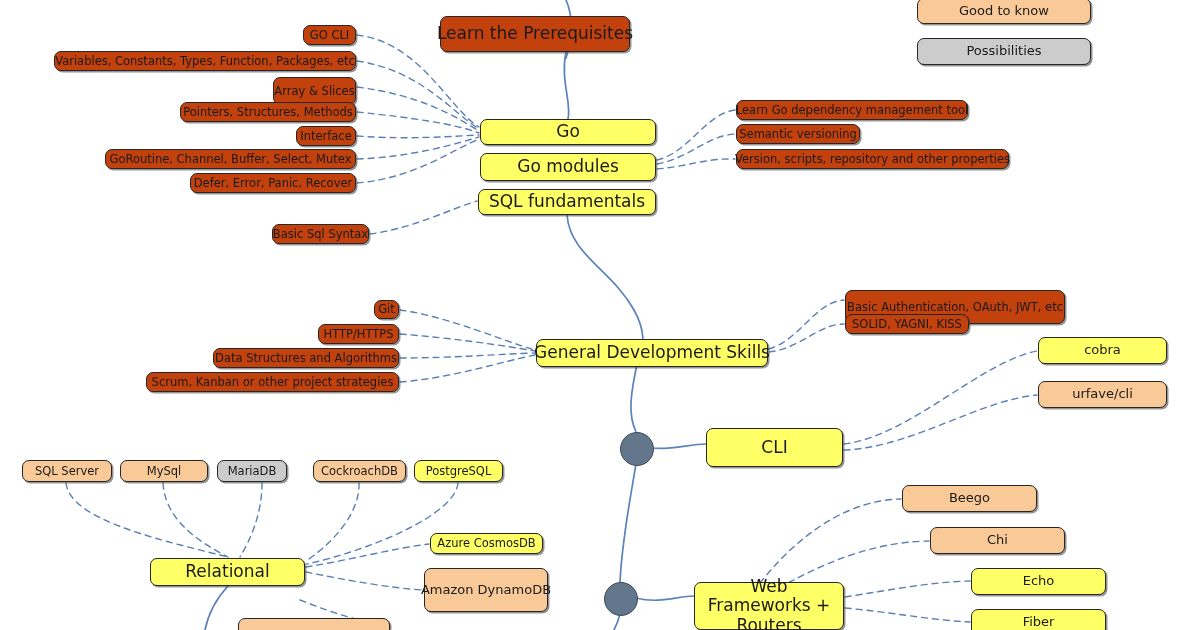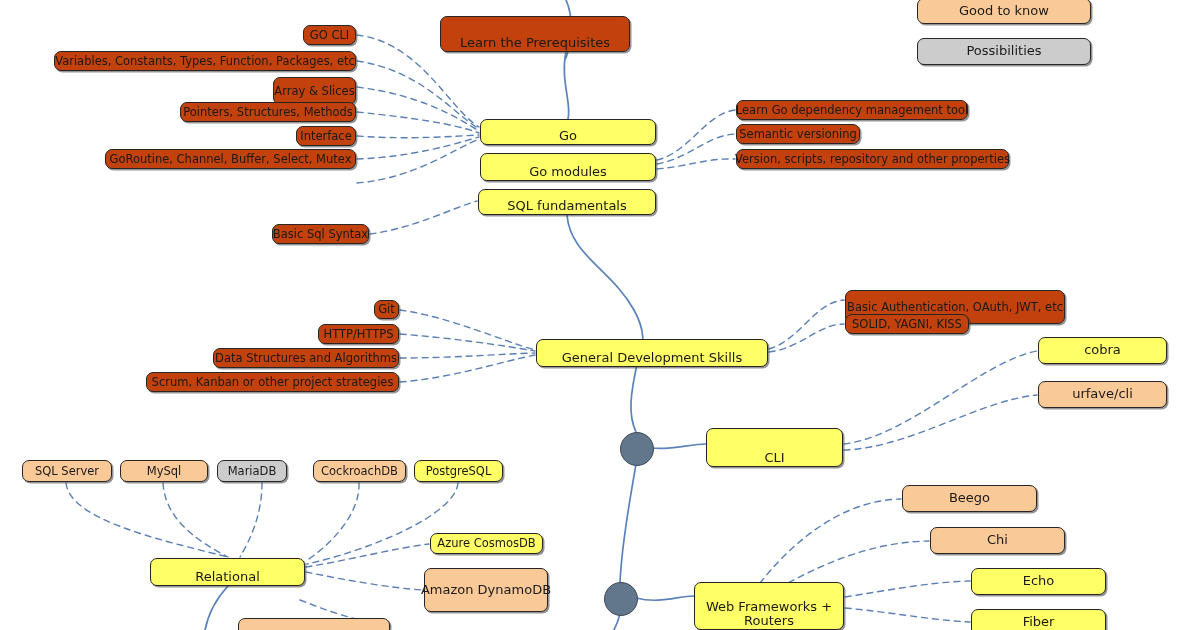--- a/index.html
+++ b/index.html
@@ -40,21 +40,21 @@
     padding: 0 5px;
     white-space: nowrap;
   }
   .node.wrap { white-space: normal; }
   .n-pale   { background: #c2410c; }
   .n-yellow { background: #ffff66; }
   .n-orange { background: #fac998; }
   .n-gray   { background: #cccccc; }
   .fs-small { font-size: 11.5px; }
   .fs-mid   { font-size: 13px; }
-  .fs-big   { font-size: 13px; align-items: flex-end; }
+  .fs-big   { font-size: 17px; }
   .dot {
     position: absolute;
     border-radius: 50%;
     background: #62778c;
     border: 1.3px solid #3e4c5a;
     z-index: 4;
   }
 </style>
 </head>
 <body>
@@ -154,20 +154,23 @@
   </div>
   <div class="node n-pale fs-small" style="left:180px; top:102px; width:176px; height:20px;">
     <span>Pointers, Structures, Methods</span>
   </div>
   <div class="node n-pale fs-small" style="left:296px; top:126px; width:60px; height:20px;">
     <span>Interface</span>
   </div>
   <div class="node n-pale fs-small" style="left:105px; top:149px; width:251px; height:20px;">
     <span>GoRoutine, Channel, Buffer, Select, Mutex</span>
   </div>
+  <div class="node n-pale fs-small" style="left:190px; top:173px; width:166px; height:20px;">
+    <span>Defer, Error, Panic, Recover</span>
+  </div>
   <div class="node n-pale fs-small" style="left:272px; top:224px; width:97px; height:20px;">
     <span>Basic Sql Syntax</span>
   </div>
 
   <div class="node n-pale fs-small" style="left:736px; top:100px; width:232px; height:20px;text-align:right;">
     <span>Learn Go dependency management tool</span>
   </div>
   <div class="node n-pale fs-small" style="left:736px; top:124px; width:124px; height:20px;">
     <span>Semantic versioning</span>
   </div>

